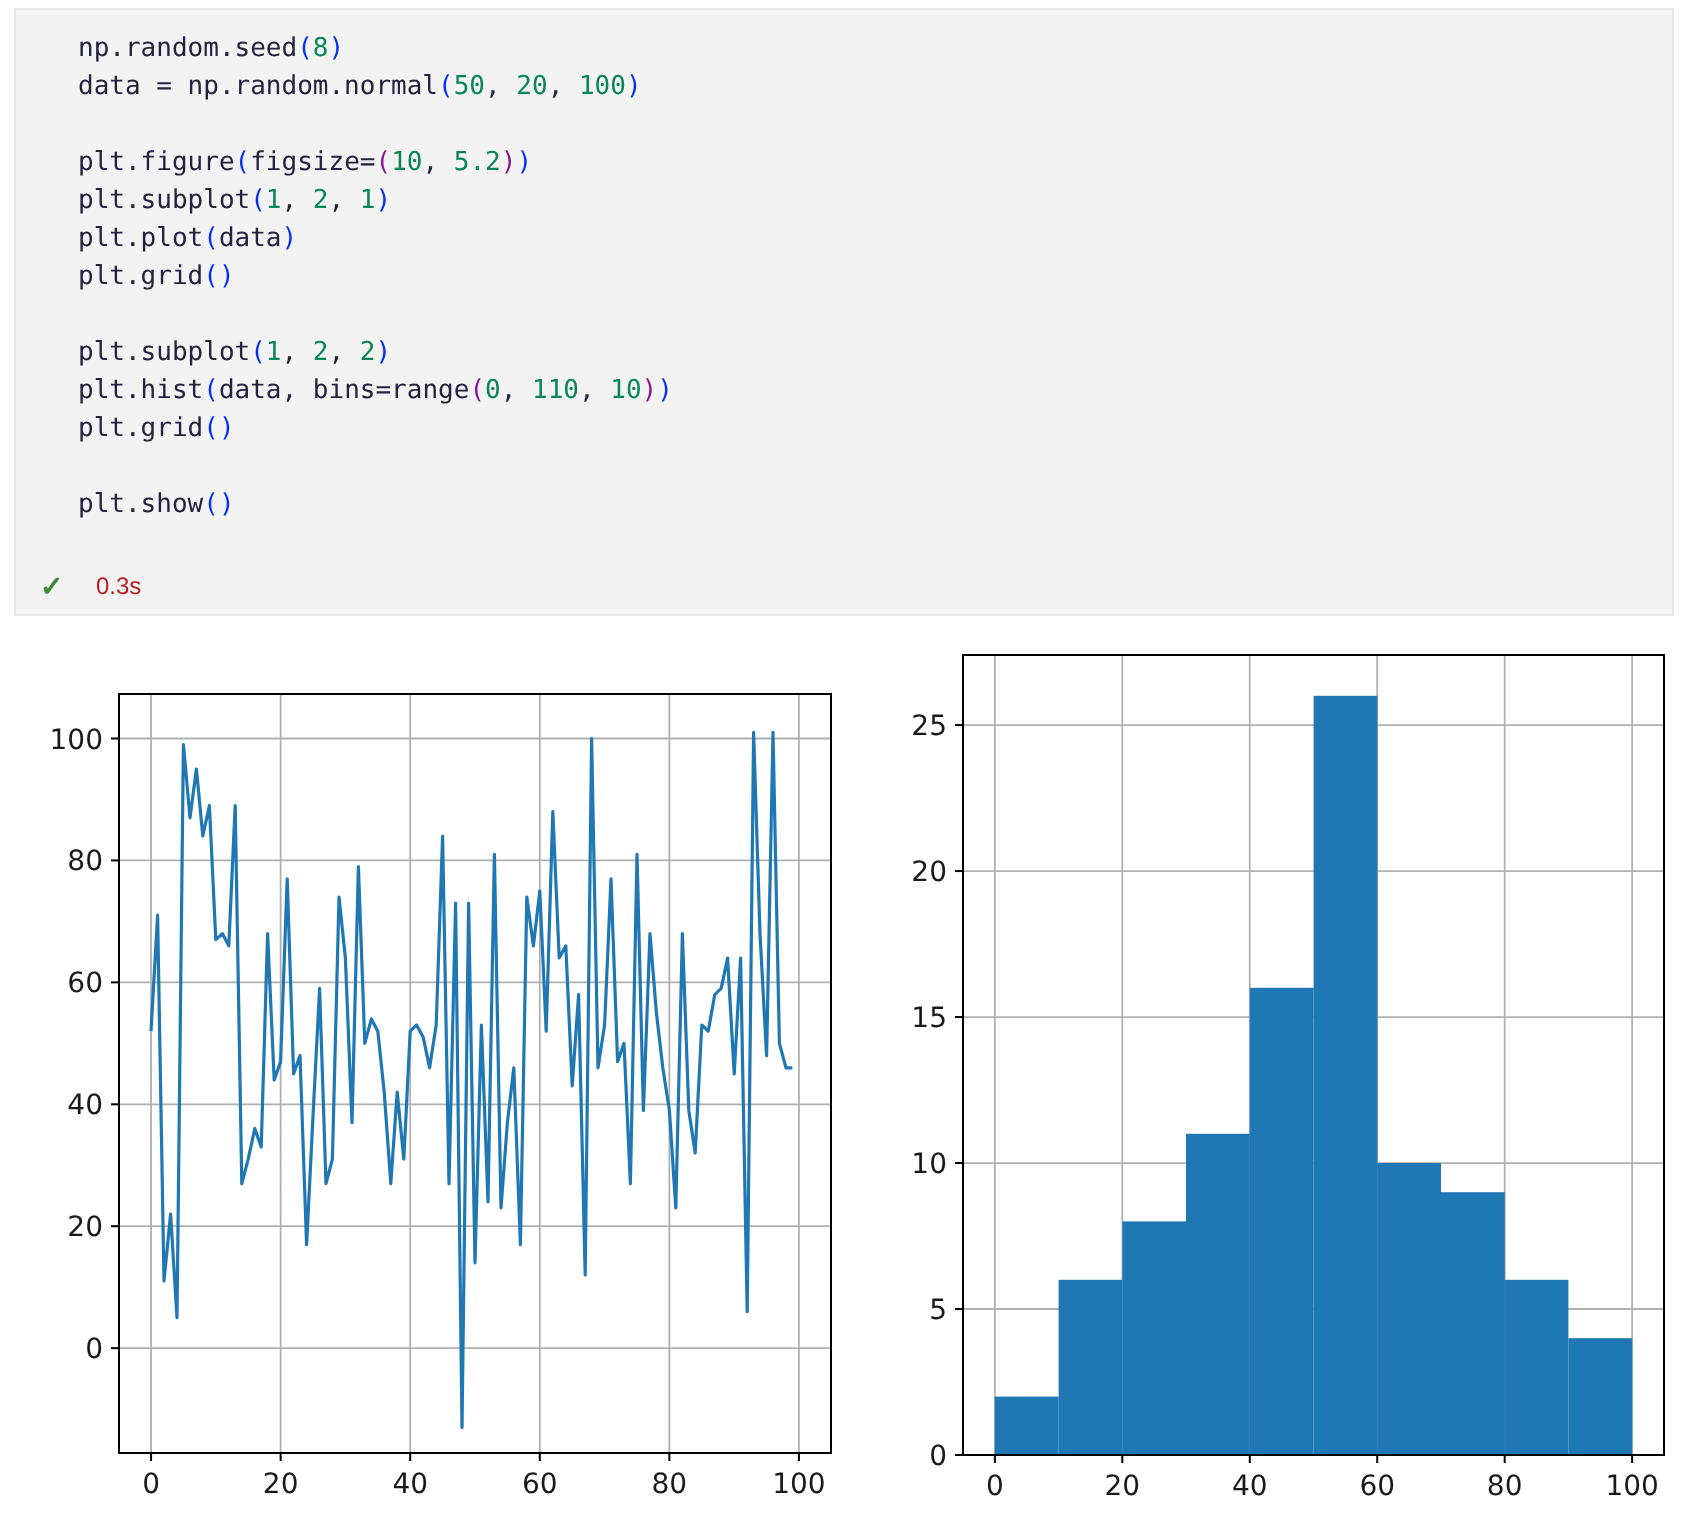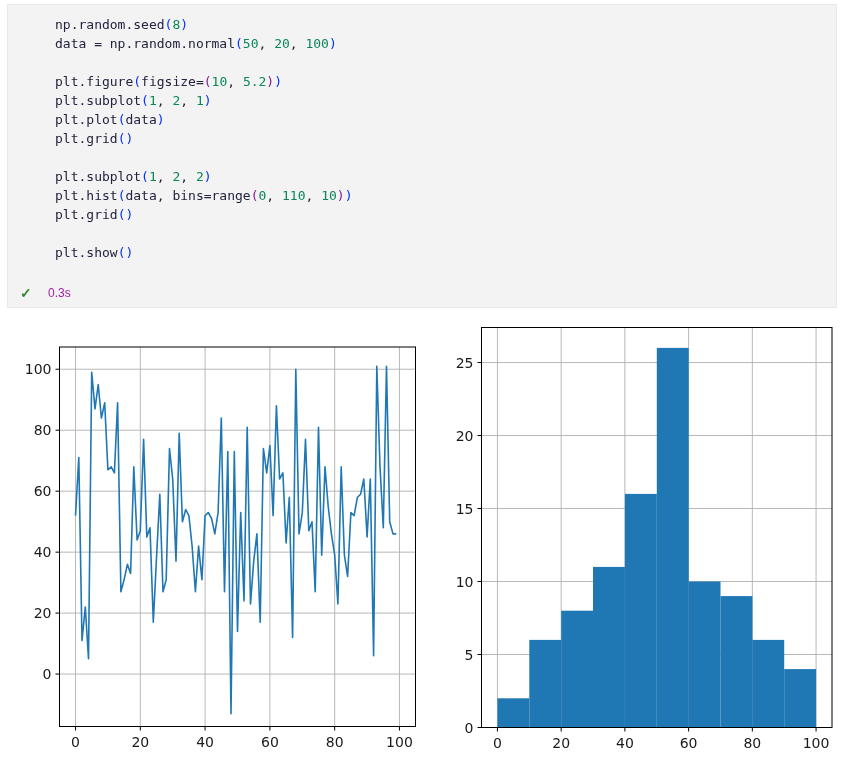--- a/index.html
+++ b/index.html
@@ -12,21 +12,21 @@
   }
   .notebook-cell {
     position: absolute;
     left: 7px; top: 4px;
     width: 830px; height: 304px;
     background: #f3f3f3;
     border: 1px solid #e8e8e8;
   }
   .code-editor {
     position: absolute;
-    left: 47px; top: 10px; right: 8px;
+    left: 31px; top: 10px; right: 8px;
     font-family: "DejaVu Sans Mono", monospace;
     font-size: 13px;
     line-height: 19px;
     white-space: pre;
     cursor: text;
   }
   .code-line { height: 19px; }
   .tok-t  { color: #23233f; }
   .tok-n  { color: #098658; }
   .tok-b1 { color: #0431fa; }
@@ -37,21 +37,21 @@
     display: flex; align-items: center;
     height: 20px;
   }
   .check-icon {
     color: #388a34;
     font-size: 14px;
     font-weight: bold;
     width: 18px;
   }
   .exec-time {
-    color: #a21caf;
+    color: #b91c1c;
     font-size: 12px;
     margin-left: 10px;
   }
   .figure-area {
     position: absolute;
     left: 0; top: 308px;
     width: 843px; height: 452px;
     background: #ffffff;
   }
   svg text {

